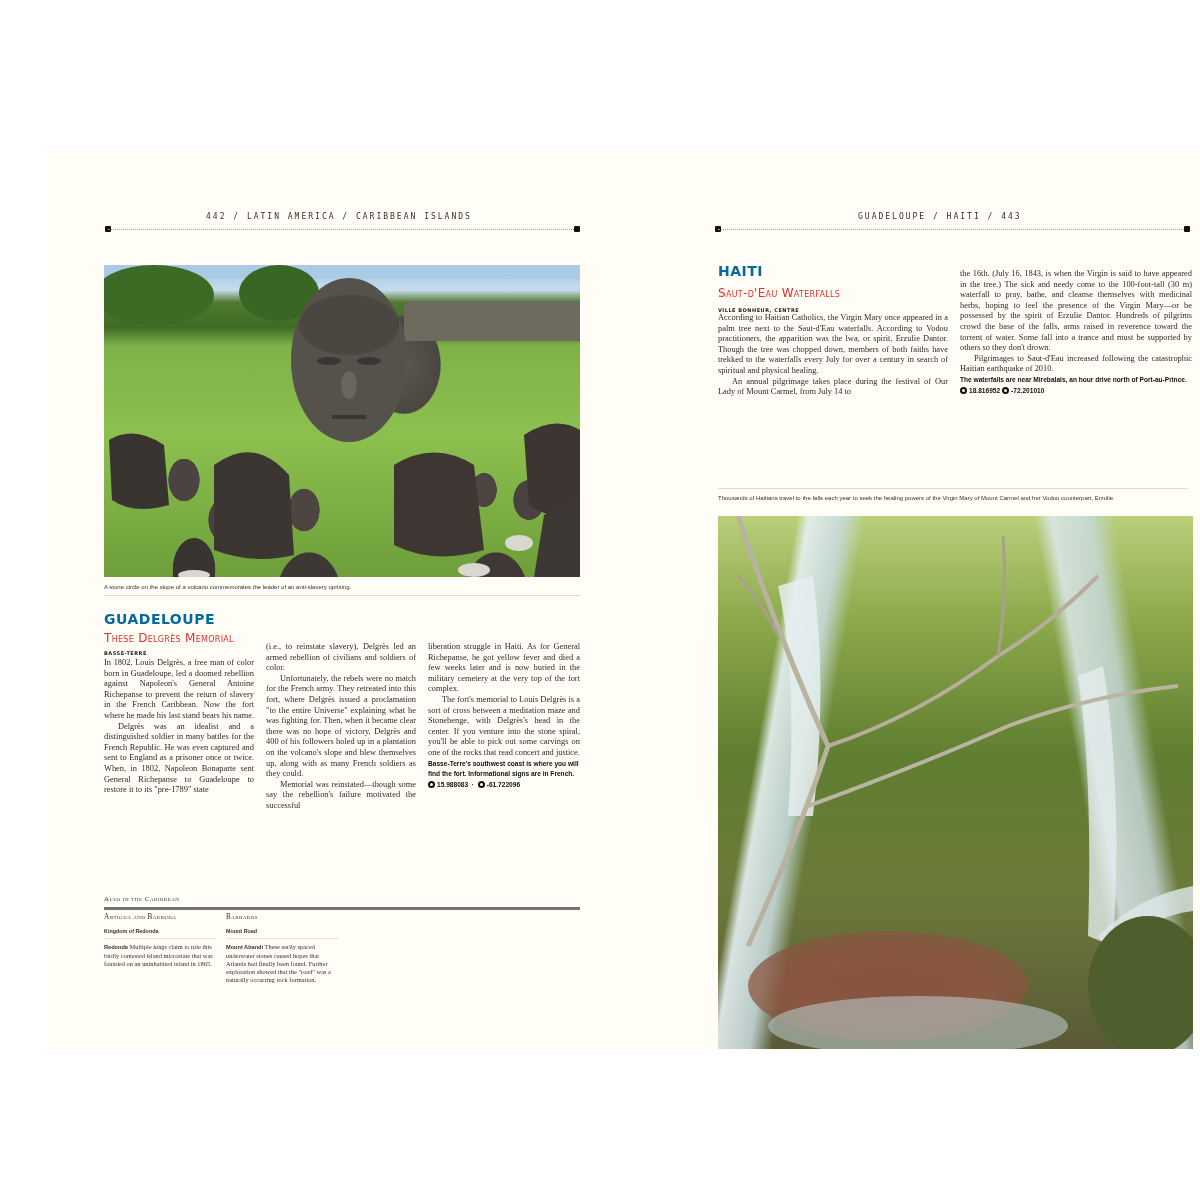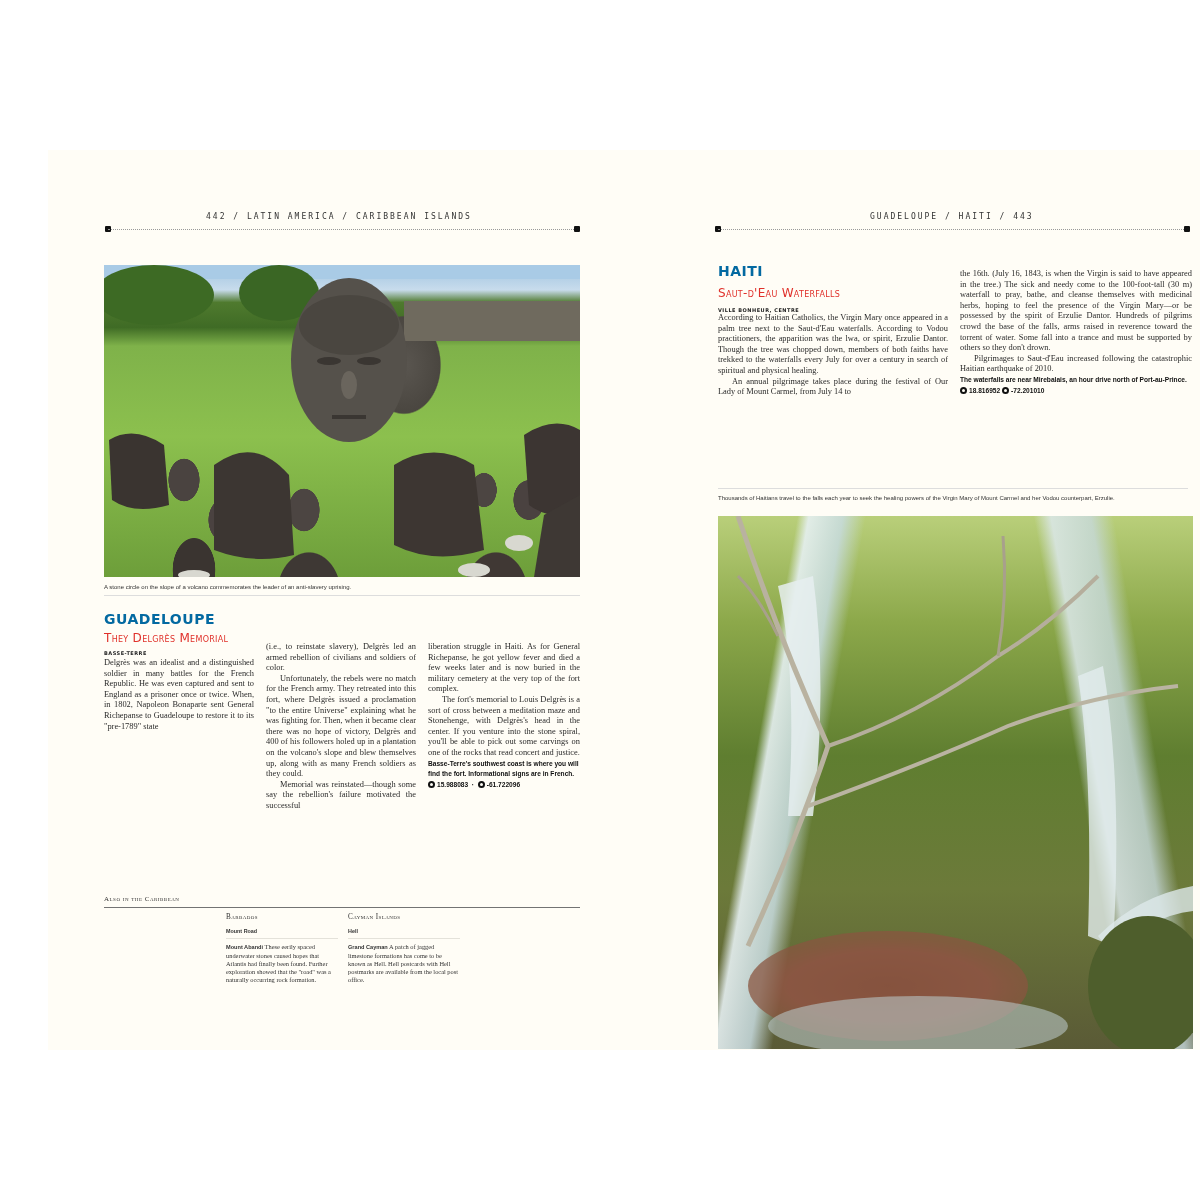--- a/index.html
+++ b/index.html
@@ -7,21 +7,21 @@
   body { position: relative; font-family: "Liberation Serif", serif; color: #1a1a1a; }
 
   .spread { position: absolute; left: 0; top: 150px; width: 1200px; height: 900px; background: #fffdf6; margin-left: 48px; }
 
   .page { position: absolute; top: 0; height: 900px; }
   .page.left { left: 0; width: 600px; }
   .page.right { left: 600px; width: 600px; }
 
   .running-head { position: absolute; top: 62px; font-family: "DejaVu Sans Mono", monospace; font-size: 8px; letter-spacing: 2px; color: #333; text-transform: uppercase; white-space: nowrap; }
   .page.left .running-head { left: 158px; }
-  .page.right .running-head { left: 222px; }
+  .page.right .running-head { left: 210px; }
 
   .rule-line { position: absolute; top: 79px; height: 0; border-top: 1px dotted #999; }
   .page.left .rule-line { left: 60px; width: 470px; }
   .page.right .rule-line { left: 70px; width: 470px; }
   .rule-dot { position: absolute; top: 76px; width: 6px; height: 6px; background: #111; border-radius: 1px; }
 
   
   .photo { position: absolute; overflow: hidden; }
   .photo-stones { left: 56px; top: 115px; width: 476px; height: 312px;
     background:
@@ -58,21 +58,21 @@
 
   .col { position: absolute; font-family: "Liberation Serif", serif; font-size: 8.4px; line-height: 10.6px; text-align: justify; color: #2a2a2a; }
   .col p { text-indent: 0; }
   .col p + p { text-indent: 14px; }
   .col .tip { font-family: "Liberation Sans", sans-serif; font-weight: bold; font-size: 6.6px; line-height: 10.6px; color: #111; text-align: left; }
   .col .coords { font-family: "Liberation Sans", sans-serif; font-weight: bold; font-size: 6.6px; color: #111; }
   .pin { display: inline-block; width: 7px; height: 7px; border-radius: 50%; background: #111; vertical-align: -1px; margin-right: 2px; position: relative; }
   .pin::after { content: ""; position: absolute; left: 2px; top: 2px; width: 3px; height: 3px; border-radius: 50%; background: #fffdf6; }
 
   
-  .also-head { position: absolute; left: 56px; top: 745px; width: 476px; font-family: "Liberation Serif", serif; font-variant: small-caps; font-size: 7px; letter-spacing: 0.5px; color: #333; padding-bottom: 4px; border-bottom: 1px solid #737373; }
+  .also-head { position: absolute; left: 56px; top: 745px; width: 476px; font-family: "Liberation Serif", serif; font-variant: small-caps; font-size: 7px; letter-spacing: 0.5px; color: #333; padding-bottom: 4px; border-bottom: 3px solid #737373; }
   .also-col { position: absolute; top: 763px; width: 112px; font-family: "Liberation Serif", serif; font-size: 6.4px; line-height: 8.2px; color: #333; }
   .also-col .a-country { font-variant: small-caps; font-size: 7.2px; letter-spacing: 0.4px; margin-bottom: 6px; display: block; }
   .also-col .a-place { font-family: "Liberation Sans", sans-serif; font-weight: bold; font-size: 5.4px; display: block; padding-bottom: 3px; border-bottom: 1px solid #e4e2da; margin-bottom: 4px; }
   .also-col .a-lead { font-family: "Liberation Sans", sans-serif; font-weight: bold; font-size: 5.6px; }
 </style>
 </head>
 <body>
 
 <div class="spread">
 
@@ -100,54 +100,55 @@
         <path d="M420 170 Q450 150 476 165 L476 250 Q445 255 425 240 Z" fill="#3c3532"></path>
         <path d="M440 250 L476 230 L476 312 L430 312 Z" fill="#3e3834"></path>
         <ellipse cx="415" cy="278" rx="14" ry="8" fill="#d8d8d0"></ellipse>
         <ellipse cx="370" cy="305" rx="16" ry="7" fill="#d8d8d0"></ellipse>
         <ellipse cx="90" cy="310" rx="16" ry="5" fill="#d8d8d0"></ellipse>
       </svg>
     </div>
     <div class="caption caption-stones">A stone circle on the slope of a volcano commemorates the leader of an anti-slavery uprising.</div>
 
     <div class="region-title" style="left:56px; top:461px;">Guadeloupe</div>
-    <div class="site-title" style="left:56px; top:481px;">They Delgrès Memorial</div>
+    <div class="site-title" style="left:56px; top:481px;">These Delgrès Memorial</div>
     <div class="site-sub" style="left:56px; top:500px;">Basse-Terre</div>
 
     <div class="col" style="left:56px; top:508px; width:150px;">
+      <p>In 1802, Louis Delgrès, a free man of color born in Guadeloupe, led a doomed rebellion against Napoleon's General Antoine Richepanse to prevent the return of slavery in the French Caribbean. Now the fort where he made his last stand bears his name.</p>
       <p>Delgrès was an idealist and a distinguished soldier in many battles for the French Republic. He was even captured and sent to England as a prisoner once or twice. When, in 1802, Napoleon Bonaparte sent General Richepanse to Guadeloupe to restore it to its "pre-1789" state</p>
     </div>
     <div class="col" style="left:218px; top:492px; width:150px;">
       <p>(i.e., to reinstate slavery), Delgrès led an armed rebellion of civilians and soldiers of color.</p>
       <p>Unfortunately, the rebels were no match for the French army. They retreated into this fort, where Delgrès issued a proclamation "to the entire Universe" explaining what he was fighting for. Then, when it became clear there was no hope of victory, Delgrès and 400 of his followers holed up in a plantation on the volcano's slope and blew themselves up, along with as many French soldiers as they could.</p>
       <p>Memorial was reinstated—though some say the rebellion's failure motivated the successful</p>
     </div>
     <div class="col" style="left:380px; top:492px; width:152px;">
       <p>liberation struggle in Haiti. As for General Richepanse, he got yellow fever and died a few weeks later and is now buried in the military cemetery at the very top of the fort complex.</p>
       <p>The fort's memorial to Louis Delgrès is a sort of cross between a meditation maze and Stonehenge, with Delgrès's head in the center. If you venture into the stone spiral, you'll be able to pick out some carvings on one of the rocks that read concert and justice.</p>
       <div class="tip">Basse-Terre's southwest coast is where you will find the fort. Informational signs are in French.</div>
       <div class="coords">
         <span class="pin"></span><span>15.988083</span> &nbsp;·&nbsp;
         <span class="pin"></span><span>-61.722096</span>
       </div>
     </div>
 
     <div class="also-head">Also in the Caribbean</div>
 
+    <div class="also-col" style="left:56px;">
+      <span class="a-country">Antigua and Barbuda</span>
+      <span class="a-place">Kingdom of Redonda</span>
+      <span class="a-lead">Redonda</span>
+      <span>Multiple kings claim to rule this birdly contested island microstate that was founded on an uninhabited island in 1865.</span>
+    </div>
     <div class="also-col" style="left:178px;">
       <span class="a-country">Barbados</span>
       <span class="a-place">Mount Road</span>
       <span class="a-lead">Mount Abandi</span>
       <span>These eerily spaced underwater stones caused hopes that Atlantis had finally been found. Further exploration showed that the "road" was a naturally occurring rock formation.</span>
-    </div>
-    <div class="also-col" style="left:300px;">
-      <span class="a-country">Cayman Islands</span>
-      <span class="a-place">Hell</span>
-      <span class="a-lead">Grand Cayman</span>
-      <span>A patch of jagged limestone formations has come to be known as Hell. Hell postcards with Hell postmarks are available from the local post office.</span>
     </div>
   </div>
 
   <div class="page right">
     <div class="running-head">Guadeloupe / Haiti / 443</div>
     <div class="rule-dot" style="left:67px"></div>
     <div class="rule-line"></div>
     <div class="rule-dot" style="left:536px"></div>
   </div>
 

